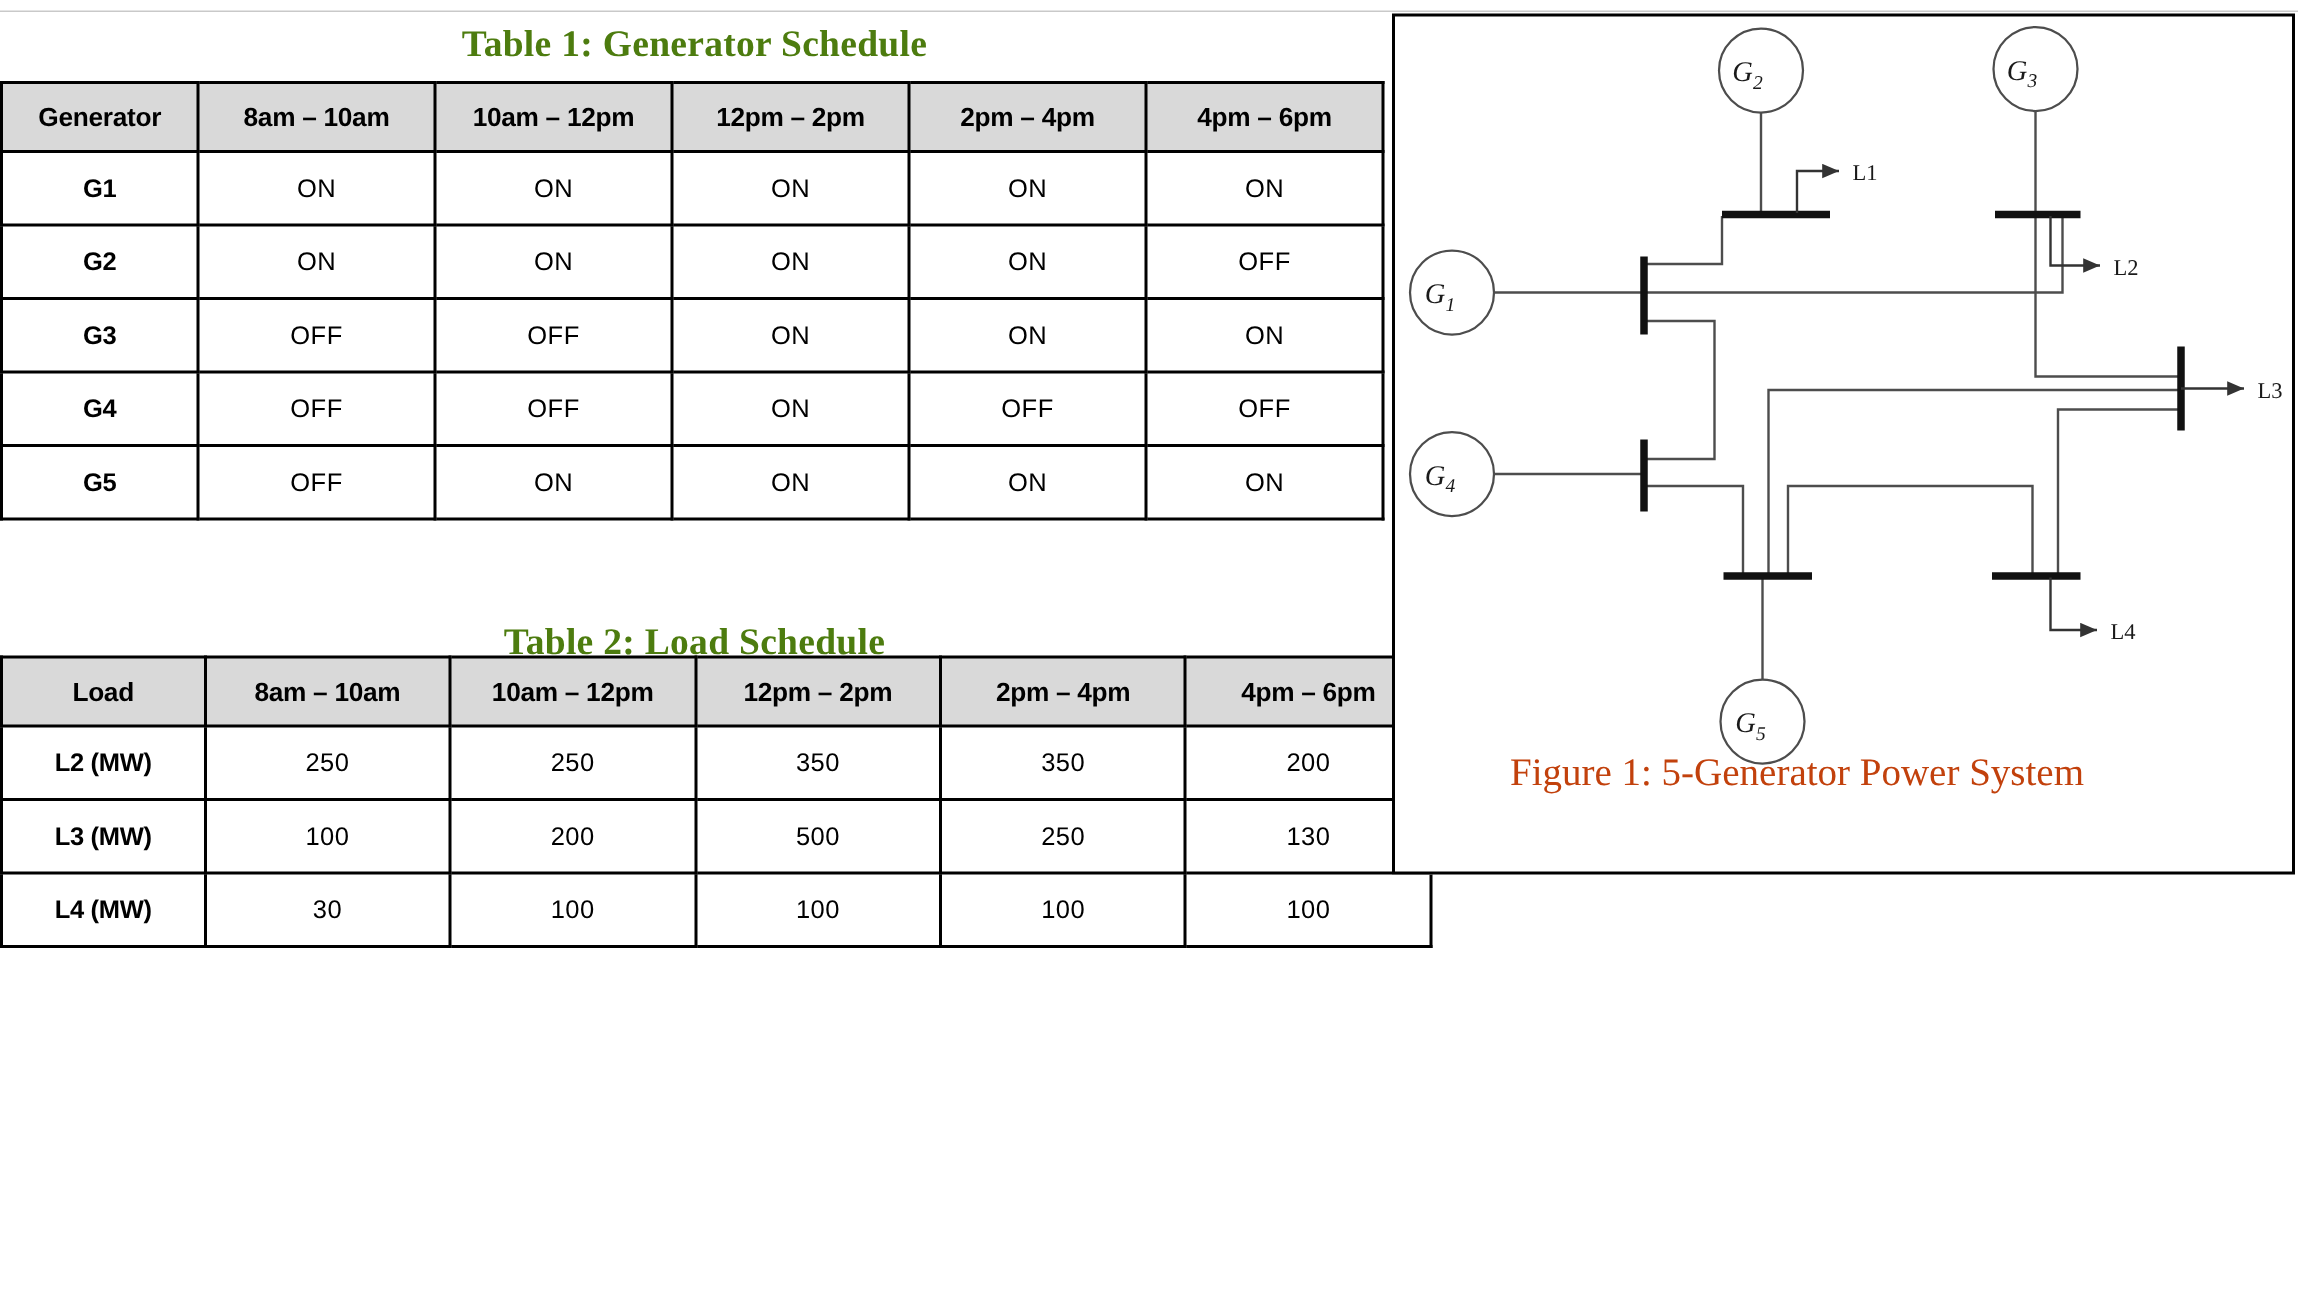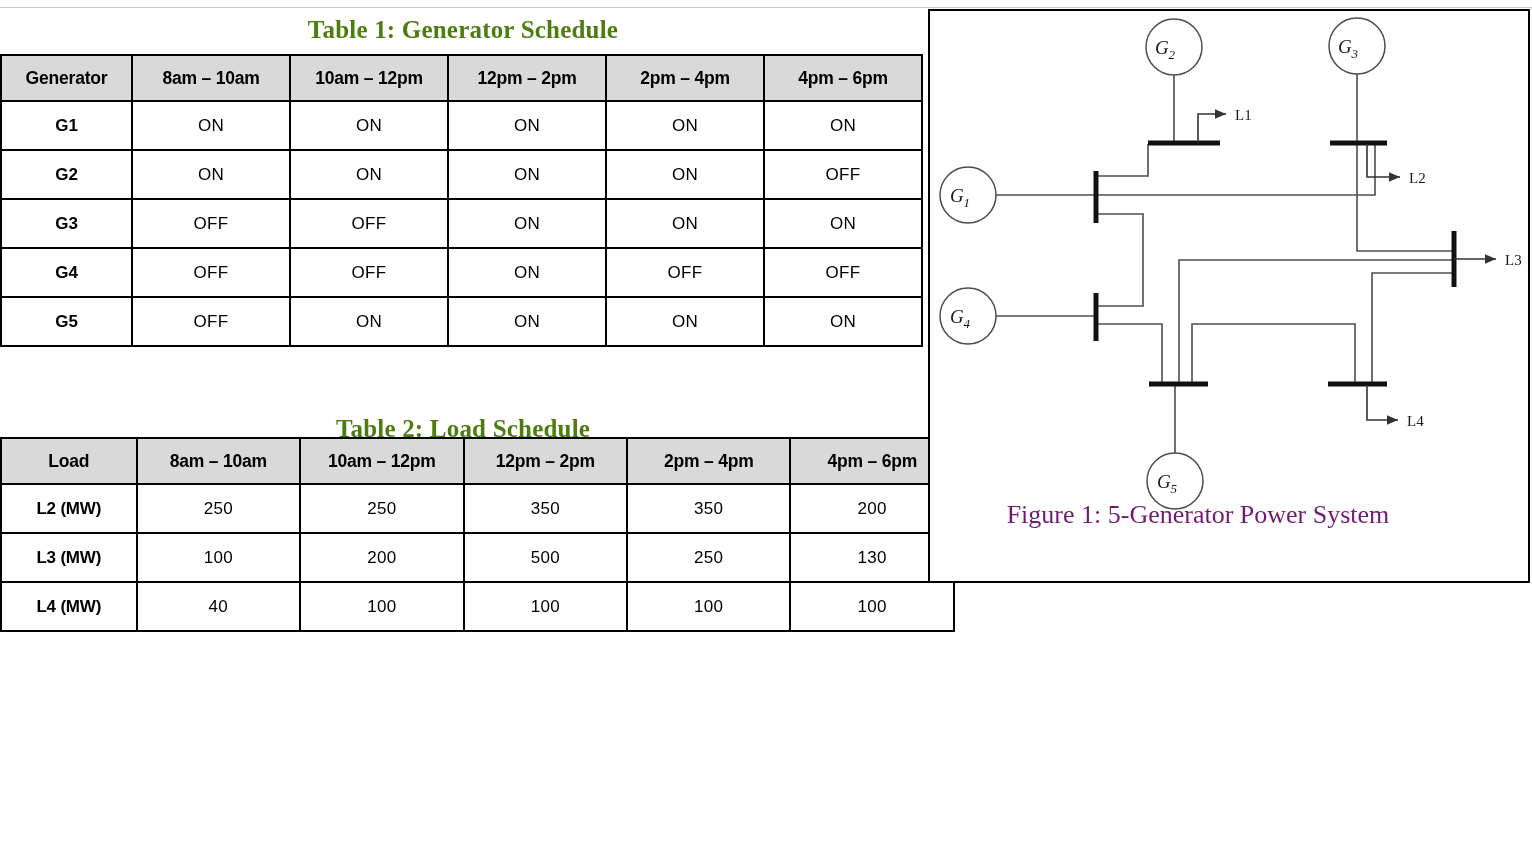--- a/index.html
+++ b/index.html
@@ -99,21 +99,21 @@
     top: 0;
   }
   .fig-caption {
     position: absolute;
     left: 0;
     top: 489px;
     width: 536px;
     text-align: center;
     font-family: "Liberation Serif", serif;
     font-size: 26px;
-    color: #701a75;
+    color: #c2410c;
   }
   .gen-label {
     font-family: "Liberation Serif", serif;
     font-style: italic;
     font-size: 19px;
     fill: #1a1a1a;
   }
   .gen-sub {
     font-size: 13px;
   }
@@ -228,21 +228,21 @@
       <tr>
         <td class="rowhead">L3 (MW)</td>
         <td class="val">100</td>
         <td class="val">200</td>
         <td class="val">500</td>
         <td class="val">250</td>
         <td class="val">130</td>
       </tr>
       <tr>
         <td class="rowhead">L4 (MW)</td>
-        <td class="val">40</td>
+        <td class="val">30</td>
         <td class="val">100</td>
         <td class="val">100</td>
         <td class="val">100</td>
         <td class="val">100</td>
       </tr>
     </tbody>
   </table>
 </div>
 
 <div class="figure-box">

